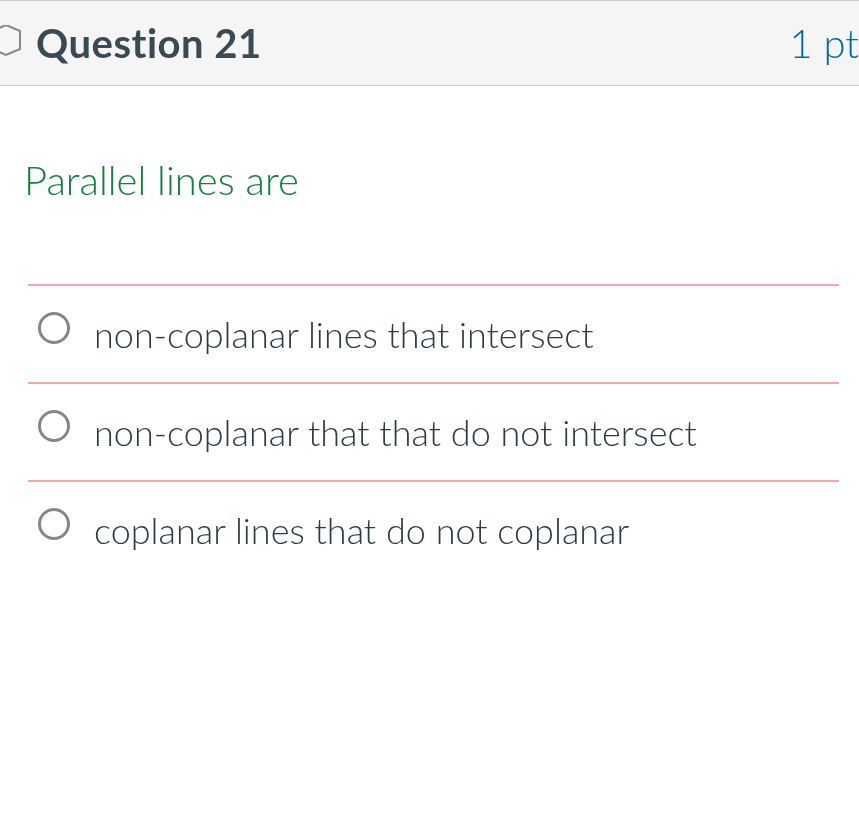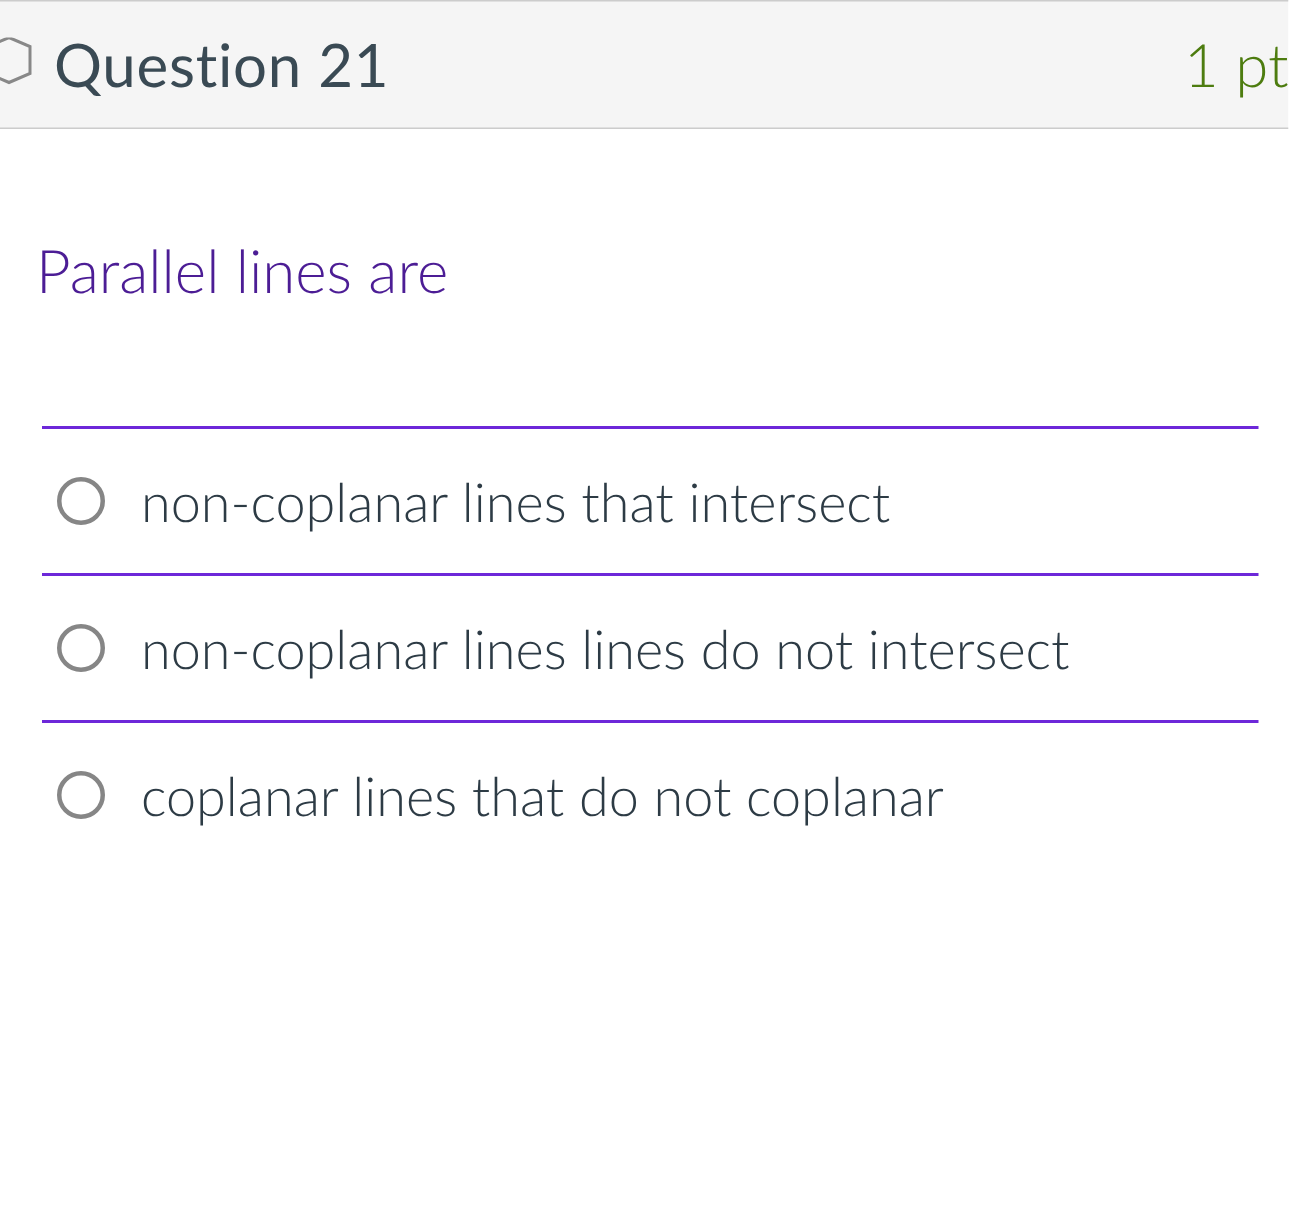--- a/index.html
+++ b/index.html
@@ -31,46 +31,45 @@
     }
     .hex-icon {
       width: 32px;
       height: 36px;
       margin-left: -8px;
       margin-right: 12px;
       flex-shrink: 0;
     }
     .question-title {
       font-size: 40px;
-      font-weight: 400;
+      font-weight: 700;
       color: #3a4a54;
       letter-spacing: 0.5px;
     }
     .points {
       font-size: 40px;
       font-weight: 300;
-      color: #4d7c0f;
+      color: #0369a1;
       padding-right: 0;
     }
     .question-body {
       padding: 70px 20px 0 24px;
     }
     .question-text {
       font-size: 40px;
       font-weight: 300;
-      color: #4c1d95;
+      color: #15803d;
       margin-bottom: 80px;
     }
     .answers {
       margin-left: 4px;
     }
     .answer-row {
       display: flex;
-      align-items: center;
-      border-top: 2px solid #6d28d9;
+      border-top: 2px solid #fca5a5;
       padding: 26px 0 26px 10px;
       cursor: pointer;
     }
     .radio-circle {
       width: 32px;
       height: 32px;
       border: 3px solid #868686;
       border-radius: 50%;
       flex-shrink: 0;
       margin-right: 24px;
@@ -99,20 +98,20 @@
 <div class="question-body">
   <div class="question-text">Parallel lines are</div>
 
   <div class="answers">
     <div class="answer-row">
       <span class="radio-circle"></span>
       <span class="answer-label">non-coplanar lines that intersect</span>
     </div>
     <div class="answer-row">
       <span class="radio-circle"></span>
-      <span class="answer-label">non-coplanar lines lines do not intersect</span>
+      <span class="answer-label">non-coplanar that that do not intersect</span>
     </div>
     <div class="answer-row">
       <span class="radio-circle"></span>
       <span class="answer-label">coplanar lines that do not coplanar</span>
     </div>
   </div>
 </div>
 
 </body></html>

